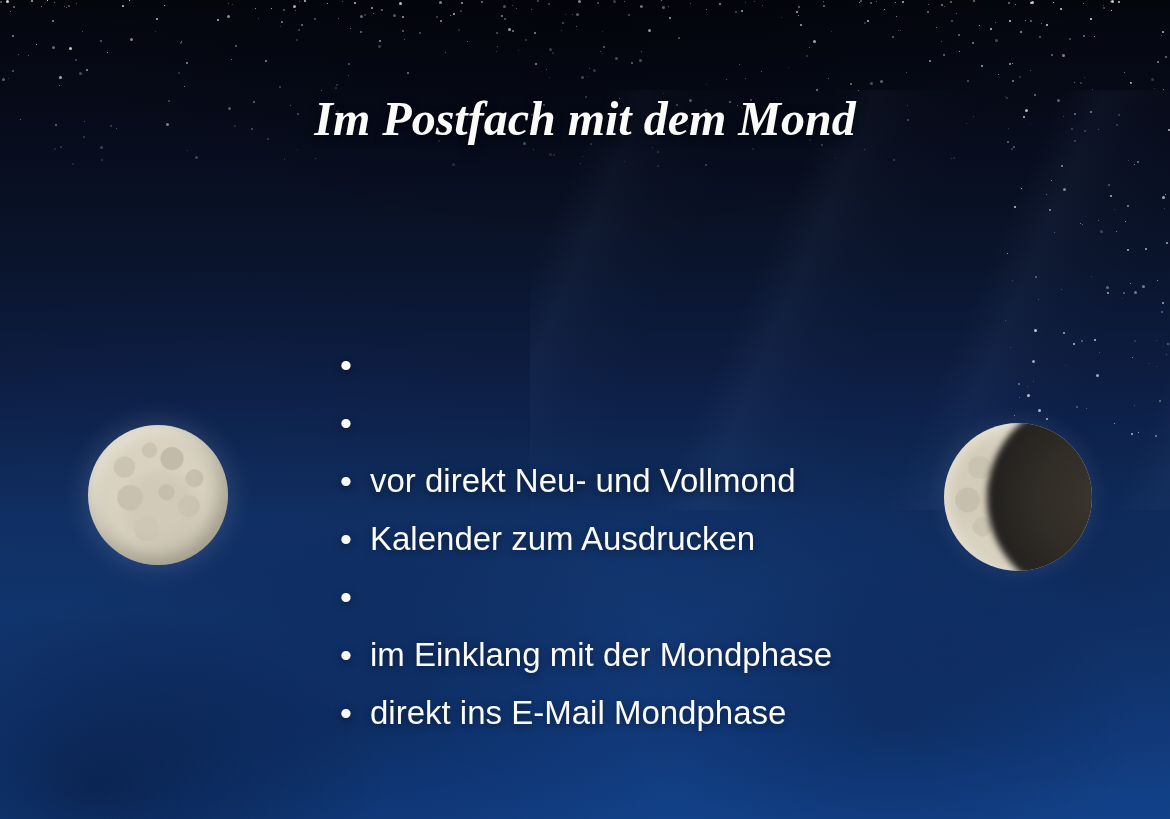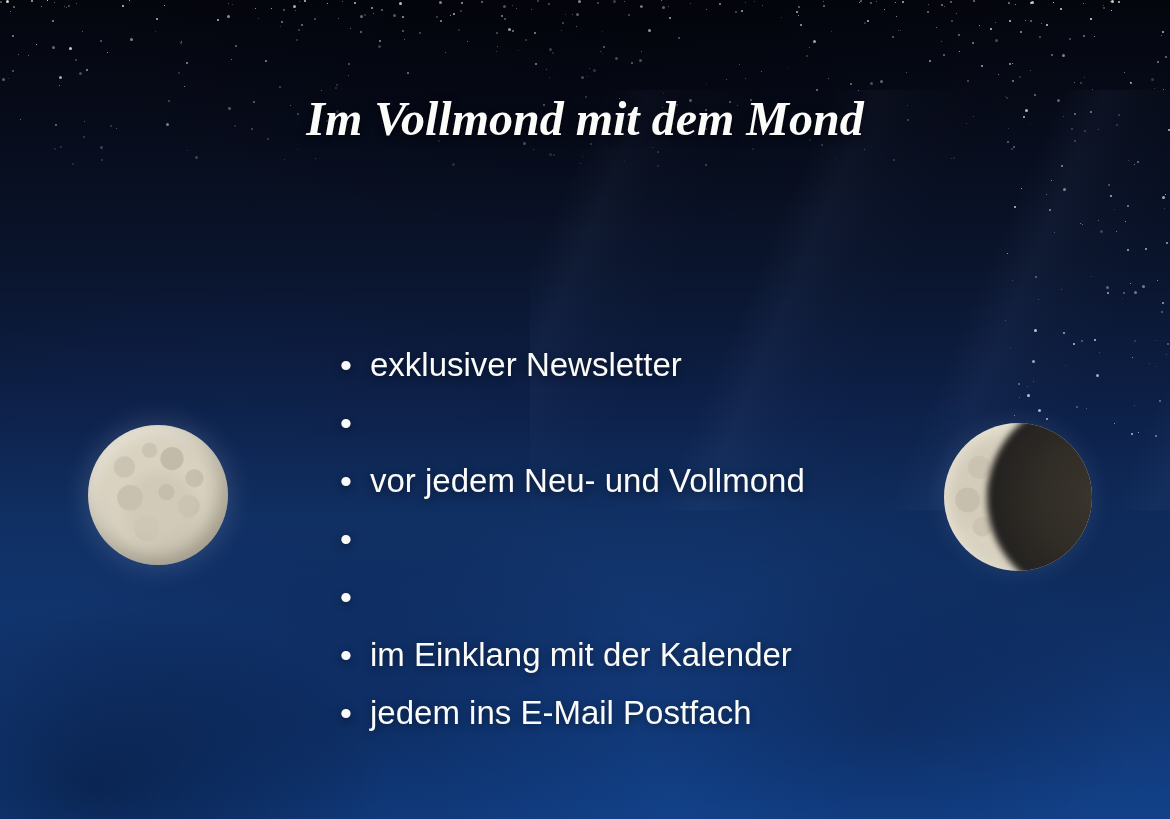--- a/index.html
+++ b/index.html
@@ -561,48 +561,48 @@
       <span class="star" style="left: 1031.8px; top: 360.4px; width: 3px; height: 3px; opacity: 0.61;"></span>
       <span class="star" style="left: 1155.3px; top: 434.9px; width: 2px; height: 2px; opacity: 0.5;"></span>
       <span class="star" style="left: 1113.6px; top: 423px; width: 1px; height: 1px; opacity: 0.71;"></span>
       <span class="star" style="left: 1138.1px; top: 431.7px; width: 1px; height: 1px; opacity: 0.78;"></span>
       <span class="star" style="left: 1024.6px; top: 109px; width: 3px; height: 3px; opacity: 0.72;"></span>
       <span class="star" style="left: 1062.9px; top: 331.5px; width: 2px; height: 2px; opacity: 0.64;"></span>
     </div>
   <div class="streaks"></div>
   <div class="texture"></div>
 
-  <div class="tagline">Im Vollmond mit dem Mond</div>
+  <div class="tagline">Im Postfach mit dem Mond</div>
 
   <div class="moon moon-full"></div>
   <div class="moon moon-crescent">
     <span class="shadow"></span>
   </div>
 
   <ul class="benefits">
-    <li class="benefit">
-      <span class="dot">•</span>
-      <span>exklusiver Newsletter</span>
-    </li>
-    <li class="benefit">
-      <span class="dot">•</span>
-    </li>
-    <li class="benefit">
-      <span class="dot">•</span>
-      <span>vor jedem Neu- und Vollmond</span>
-    </li>
     <li class="benefit">
       <span class="dot">•</span>
     </li>
     <li class="benefit">
       <span class="dot">•</span>
     </li>
     <li class="benefit">
       <span class="dot">•</span>
-      <span>im Einklang mit der Kalender</span>
+      <span>vor direkt Neu- und Vollmond</span>
     </li>
     <li class="benefit">
       <span class="dot">•</span>
-      <span>jedem ins E-Mail Postfach</span>
+      <span>Kalender zum Ausdrucken</span>
+    </li>
+    <li class="benefit">
+      <span class="dot">•</span>
+    </li>
+    <li class="benefit">
+      <span class="dot">•</span>
+      <span>im Einklang mit der Mondphase</span>
+    </li>
+    <li class="benefit">
+      <span class="dot">•</span>
+      <span>direkt ins E-Mail Mondphase</span>
     </li>
   </ul>
 
 </div>
 
 </body></html>

